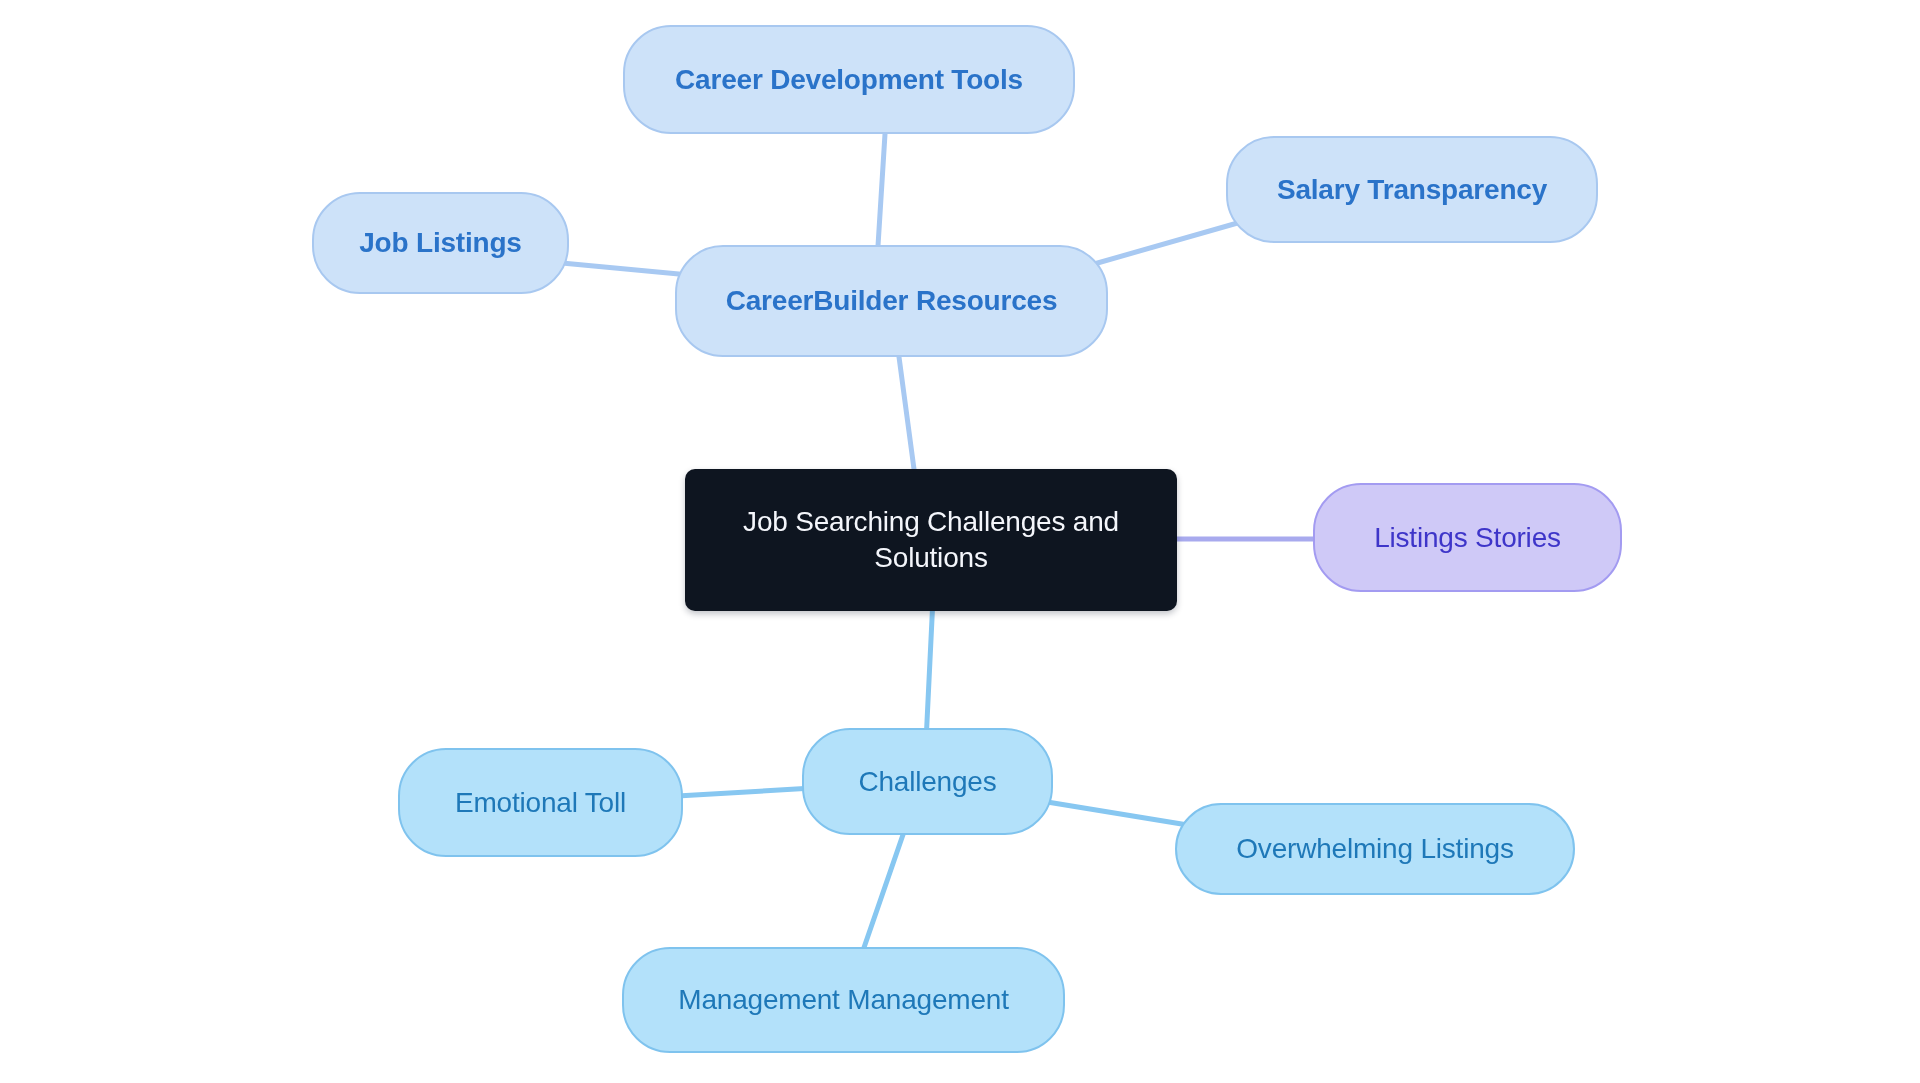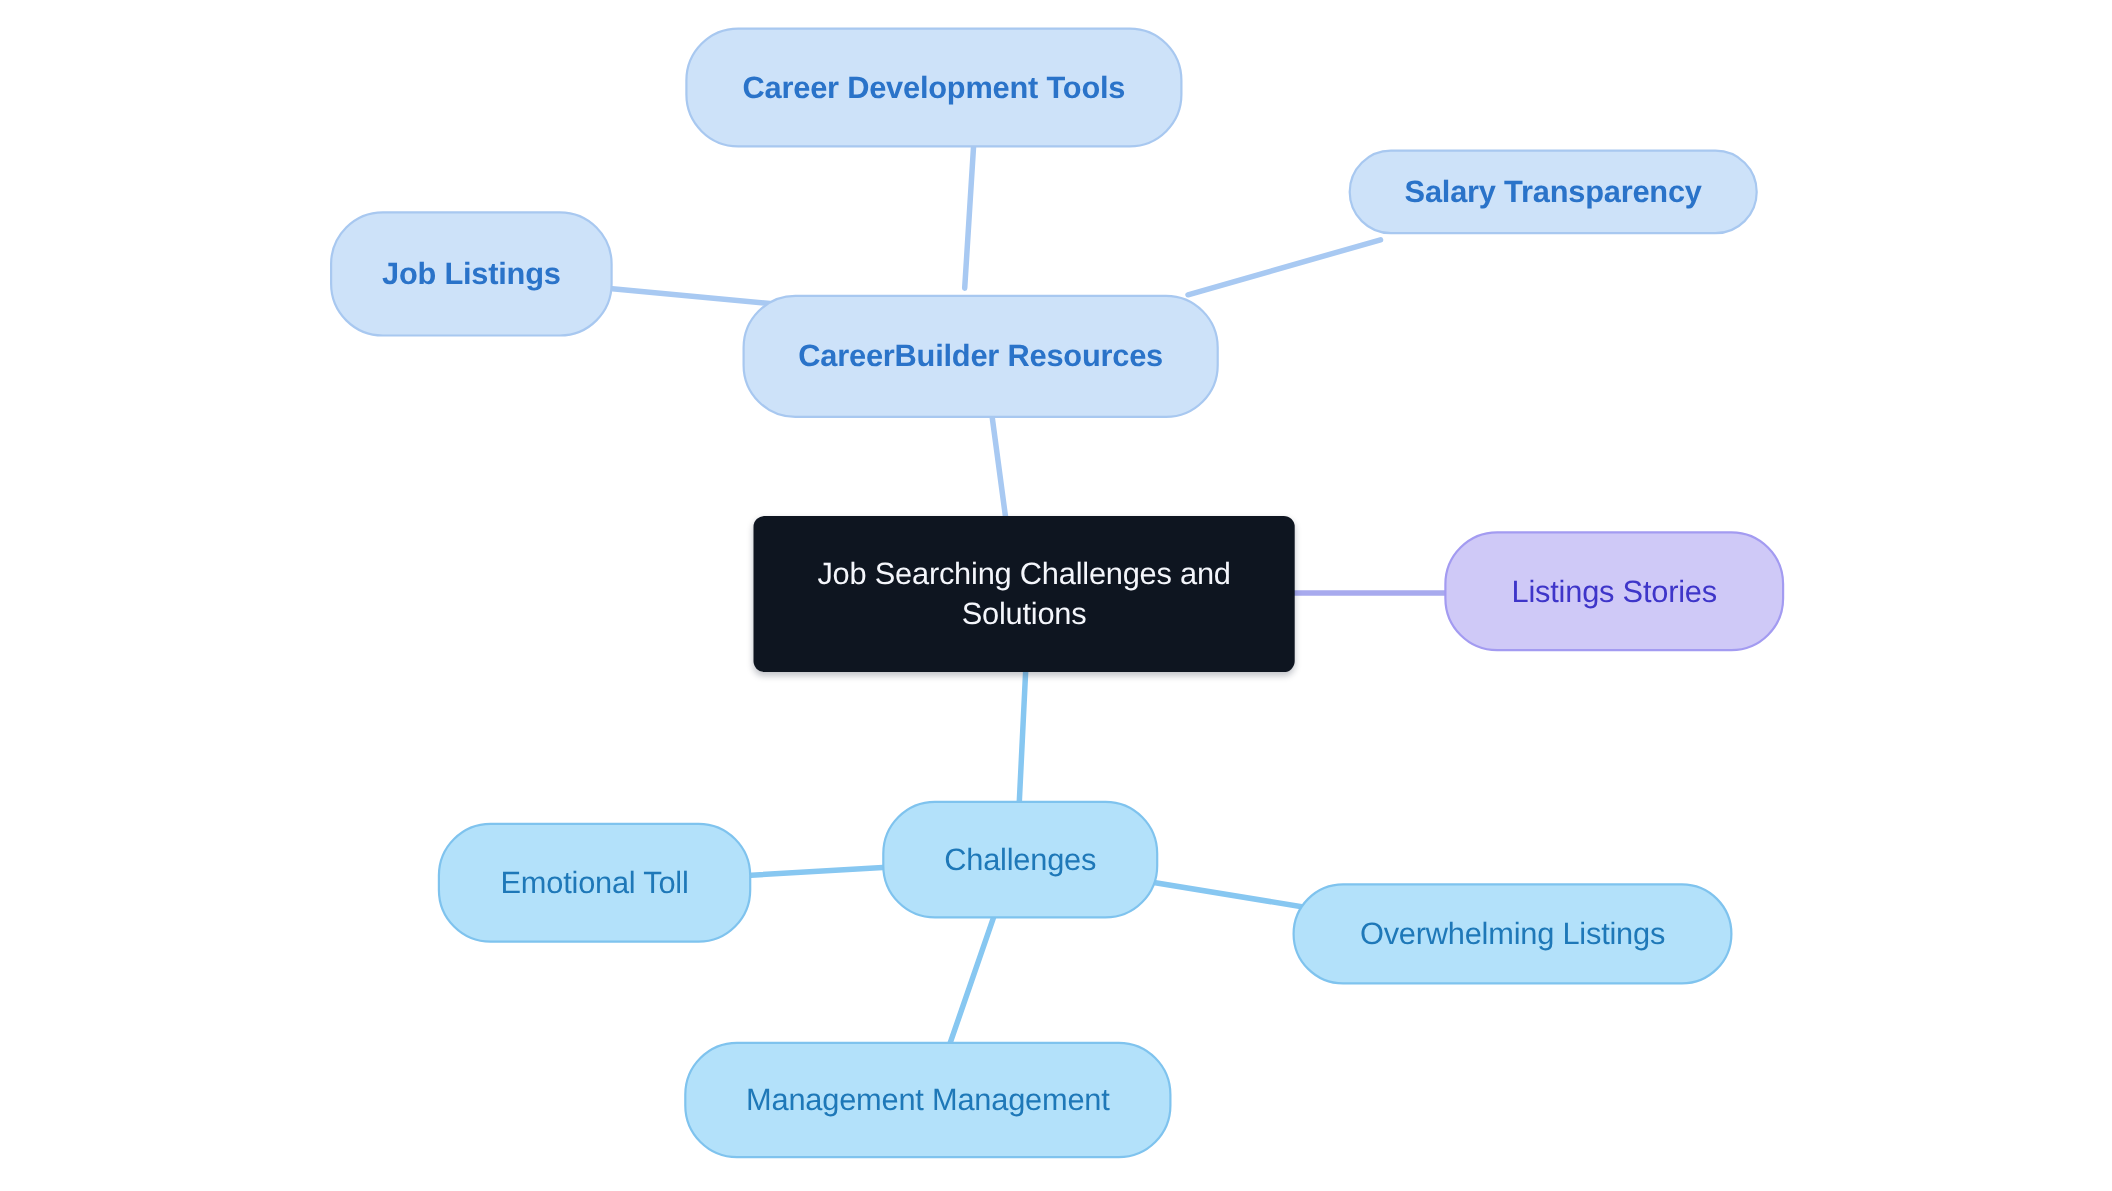--- a/index.html
+++ b/index.html
@@ -57,24 +57,24 @@
     color:var(--root_text);
     border:none;
     border-radius:10px;
     white-space:normal;
     line-height:1.3;
     padding:0 36px;
     box-shadow:0 3px 6px rgba(15,23,42,0.25);
   }
   
   #n-root{left:685px;top:469px;width:492px;height:142px;}
-  #n-cbr{left:675px;top:245px;width:433px;height:112px;margin-top:23px;}
+  #n-cbr{left:675px;top:245px;width:433px;height:112px;}
   #n-cdt{left:623px;top:25px;width:452px;height:109px;}
-  #n-jl{left:300px;top:192px;width:257px;height:114px;}
-  #n-st{left:1226px;top:136px;width:372px;height:77px;}
+  #n-jl{left:312px;top:192px;width:257px;height:102px;}
+  #n-st{left:1226px;top:136px;width:372px;height:107px;}
   #n-ss{left:1313px;top:483px;width:309px;height:109px;}
   #n-ch{left:802px;top:728px;width:251px;height:107px;align-items:center;}
   #n-et{left:398px;top:748px;width:285px;height:109px;}
   #n-ol{left:1175px;top:803px;width:400px;height:92px;}
   #n-am{left:622px;top:947px;width:443px;height:106px;}
 </style>
 </head>
 <body>
 
 <div class="stage">

